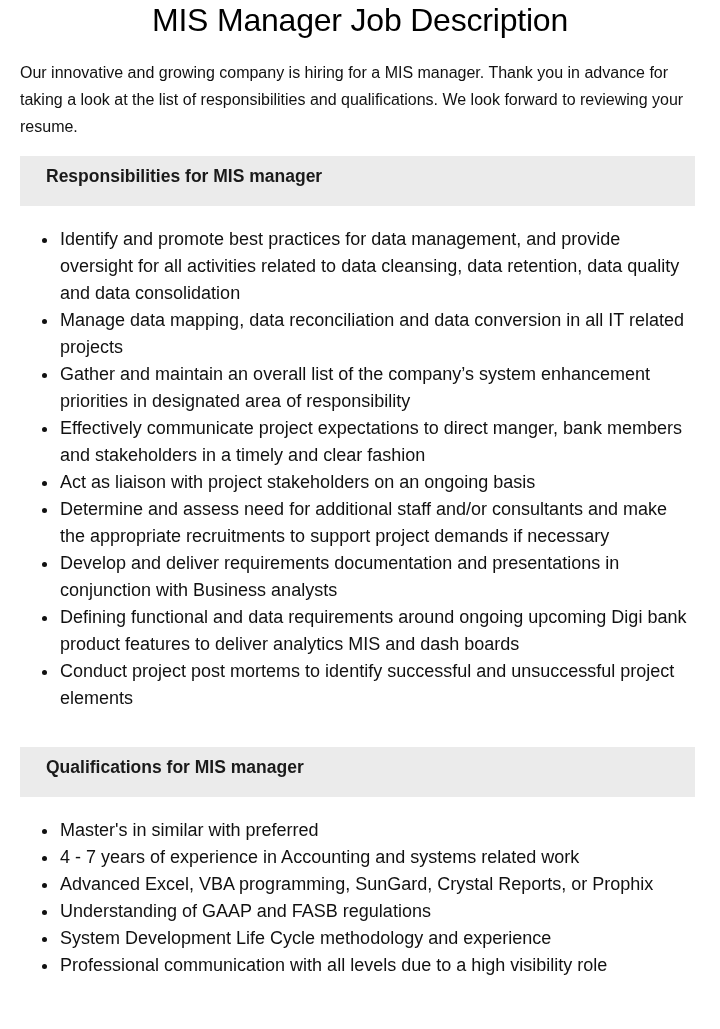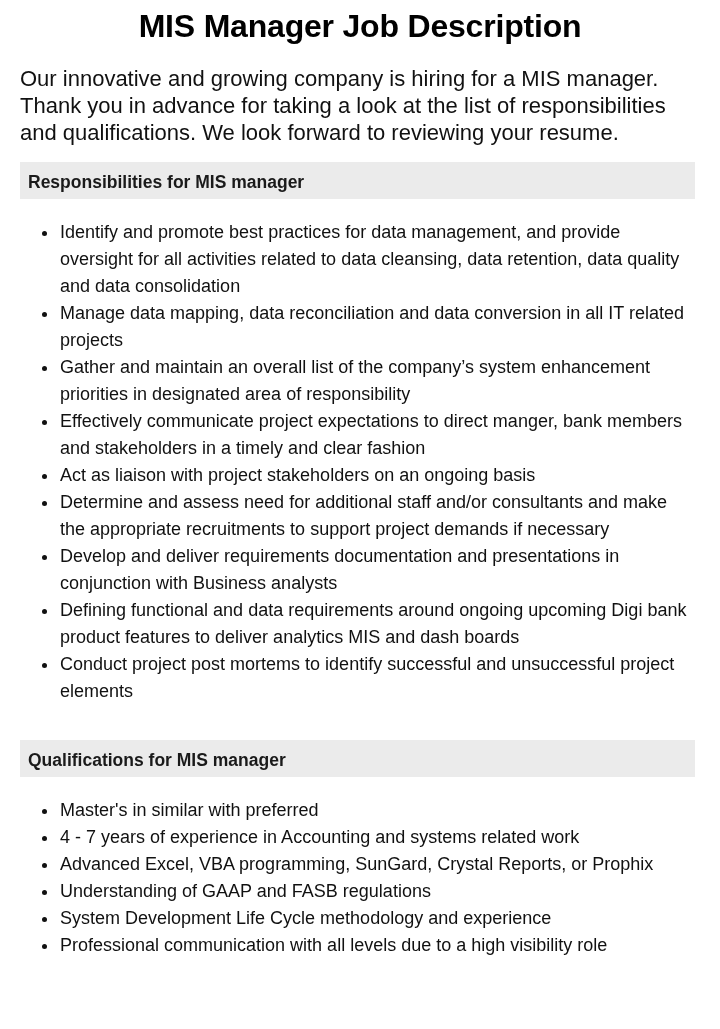--- a/index.html
+++ b/index.html
@@ -14,43 +14,43 @@
     font-family: "Liberation Sans", "DejaVu Sans", sans-serif;
     color: #111111;
   }
   .page {
     padding: 0 20px 0 20px;
     box-sizing: border-box;
     width: 720px;
   }
   .page-title {
     margin: 0;
-    padding-top: 6px;
+    padding-top: 0;
     height: 44px;
     line-height: 40px;
     text-align: center;
     font-size: 32px;
-    font-weight: bold;
+    font-weight: normal;
     color: #000000;
     letter-spacing: -0.2px;
   }
   .intro {
     margin: 15px 0 15px 0;
-    font-size: 22px;
+    font-size: 16px;
     line-height: 27px;
     color: #111111;
     width: 675px;
   }
   .section-header {
     margin-top: 16px;
     background: #ebebeb;
     width: 675px;
-    height: 37px;
+    height: 50px;
     box-sizing: border-box;
-    padding-left: 8px;
+    padding-left: 26px;
     line-height: 41px;
     font-size: 17.5px;
     font-weight: bold;
     color: #1a1a1a;
   }
   .bullet-list {
     list-style: none;
     margin: 20px 0 0 0;
     padding: 0;
     width: 675px;

